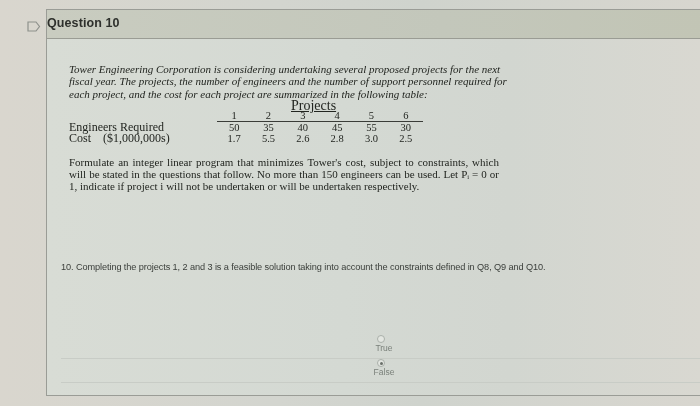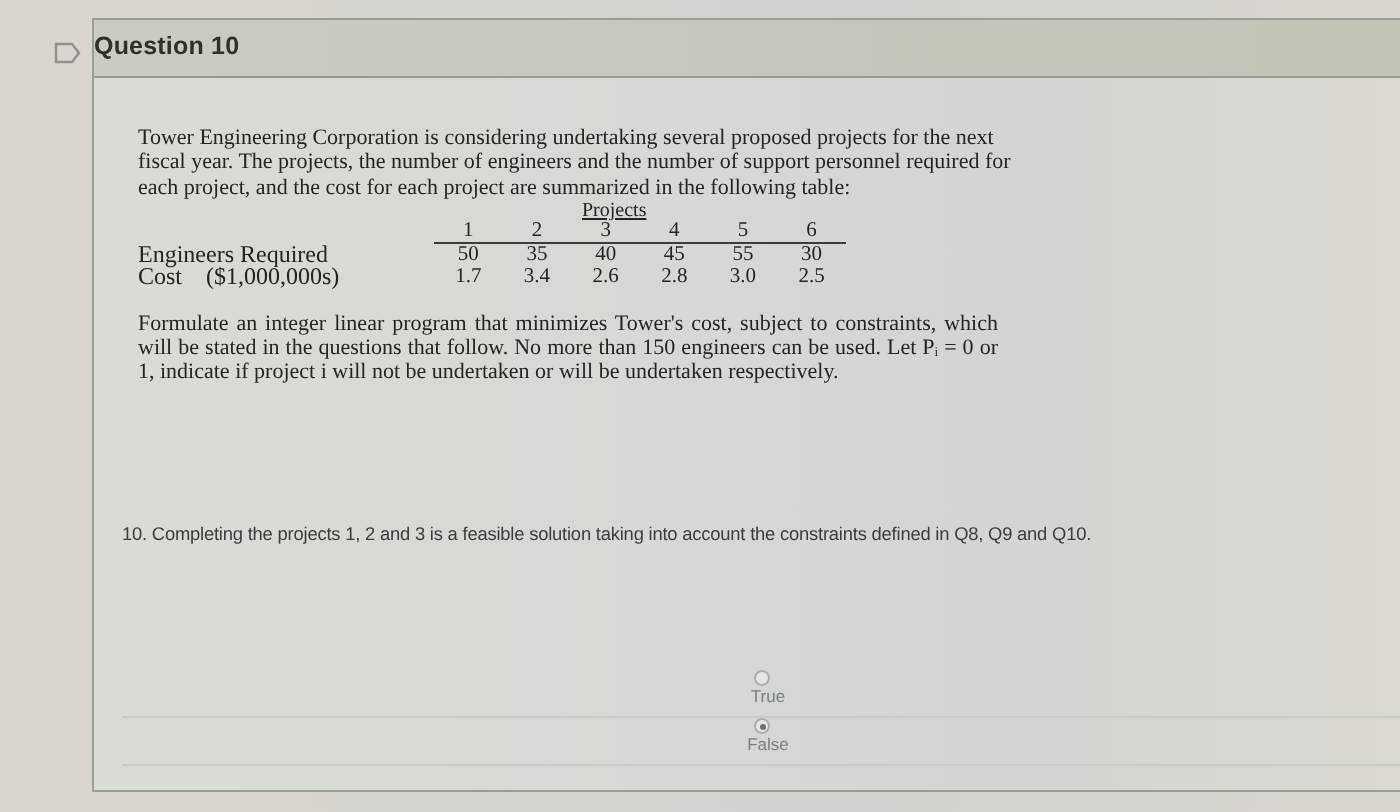--- a/index.html
+++ b/index.html
@@ -57,32 +57,32 @@
       font-family: "Liberation Serif", serif;
       font-size: 11px;
       line-height: 12.3px;
       color: #222520;
     }
     .case-heading {
       text-decoration: underline;
       display: block;
     }
     .case-heading b { font-weight: bold; }
-    .case-para { display: block; }
+    .case-para { display: block; font-style: italic; }
     .data-table {
       position: relative;
       height: 44px;
       margin-top: 0px;
     }
     .projects-caption {
       position: absolute;
       left: 222px;
       top: 0px;
       text-decoration: underline;
-      font-size: 10px;
+      font-size: 14px;
     }
     .proj-rule {
       position: absolute;
       left: 148px;
       width: 206px;
       top: 21px;
       height: 1px;
       background: #3a3c38;
     }
     .col-headers, .row {
@@ -201,21 +201,21 @@
         <span class="cell">35</span>
         <span class="cell">40</span>
         <span class="cell">45</span>
         <span class="cell">55</span>
         <span class="cell">30</span>
       </div>
 
       <span class="row-label cost"><span>Cost</span><span class="unit">($1,000,000s)</span></span>
       <div class="row cost">
         <span class="cell">1.7</span>
-        <span class="cell">3.4</span>
+        <span class="cell">5.5</span>
         <span class="cell">2.6</span>
         <span class="cell">2.8</span>
         <span class="cell">3.0</span>
         <span class="cell">2.5</span>
       </div>
     </div>
 
     <span class="formulate">Formulate an integer linear program that minimizes Tower's cost, subject to constraints, which will be stated in the questions that follow. No more than 150 engineers can be used. Let Pᵢ = 0 or 1, indicate if project i will not be undertaken or will be undertaken respectively.</span>
   </div>
 

